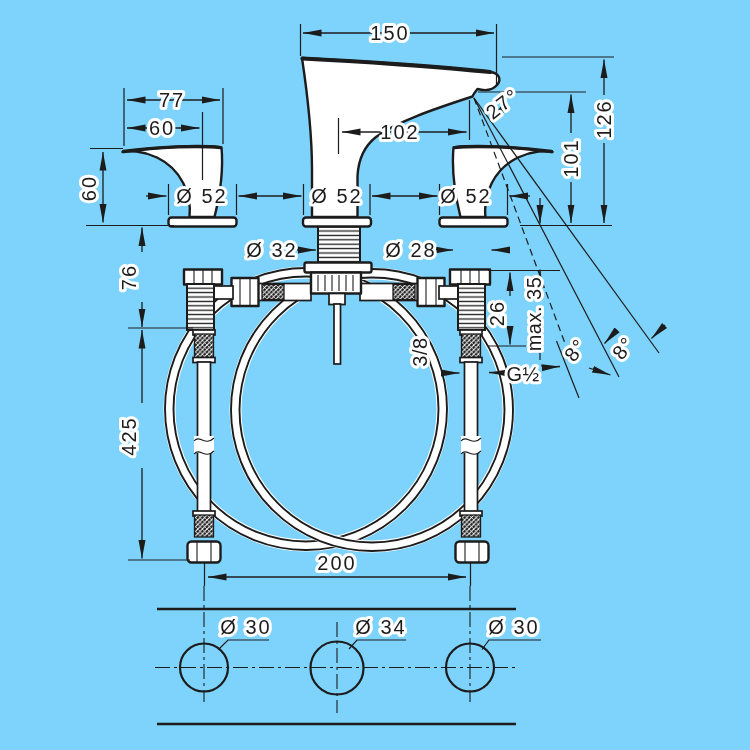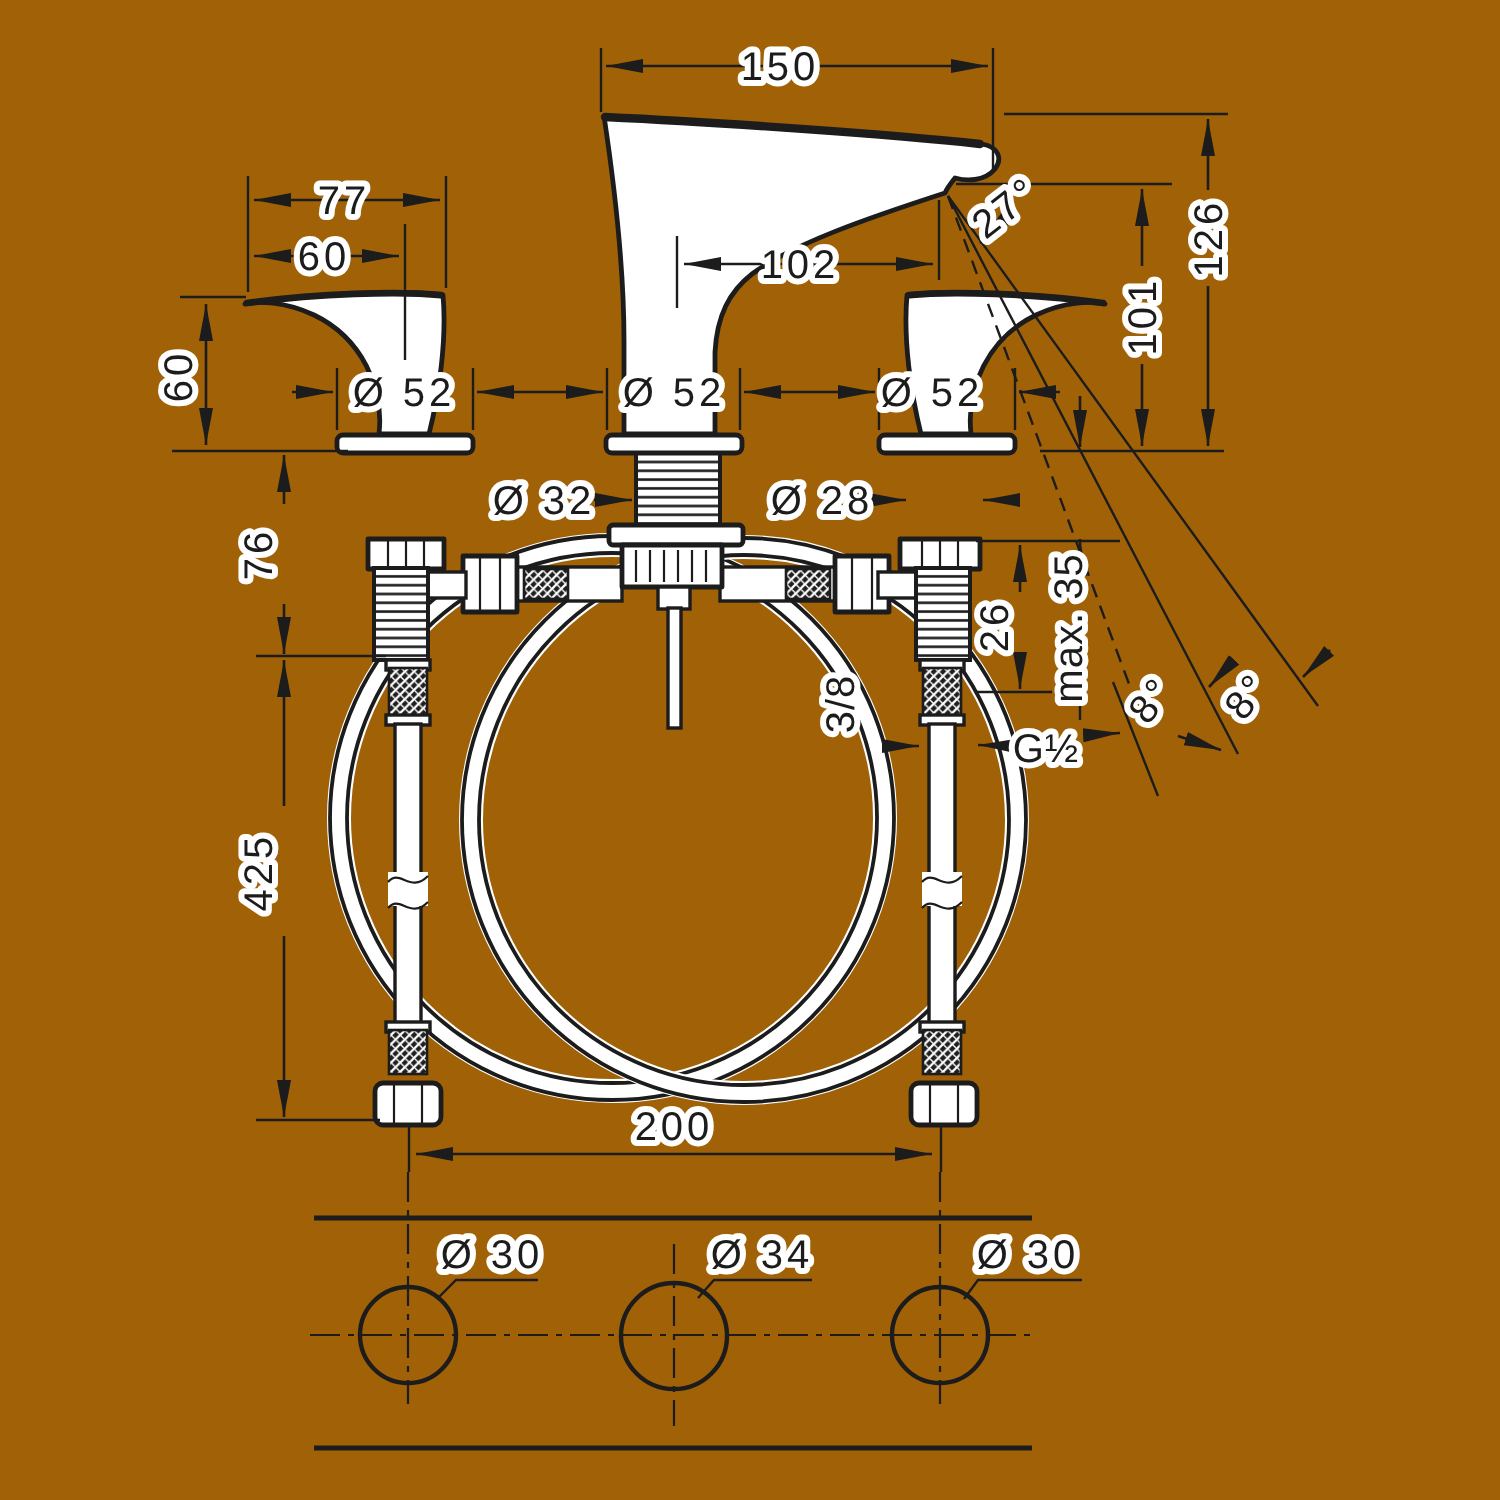--- a/index.html
+++ b/index.html
@@ -1,16 +1,16 @@
 <!DOCTYPE html>
 <html><head>
 <meta charset="utf-8">
 <style>
   html,body{margin:0;padding:0;background:#ffffff;}
-  .stage{position:relative;width:750px;height:750px;background:#a16207;overflow:hidden;}
+  .stage{position:relative;width:750px;height:750px;background:#7dd3fc;overflow:hidden;}
   svg{position:absolute;left:0;top:0;}
   .dimtext{font-family:"Liberation Sans",sans-serif;font-size:20px;fill:#1c1c1c;
            letter-spacing:2px;paint-order:stroke;stroke:#ffffff;stroke-width:6px;
            stroke-linejoin:round;text-anchor:middle;}
   .dimtext-tight{letter-spacing:0.5px;}
   .thin{stroke:#1c1c1c;stroke-width:1.2;fill:none;}
   .dim{stroke:#1c1c1c;stroke-width:1.3;fill:none;}
   .outline{stroke:#1c1c1c;stroke-width:2.4;fill:#ffffff;stroke-linejoin:round;}
   .outline-thin{stroke:#1c1c1c;stroke-width:1.7;fill:#ffffff;}
   .edge{stroke:#1c1c1c;stroke-width:4.2;fill:none;stroke-linecap:round;}

